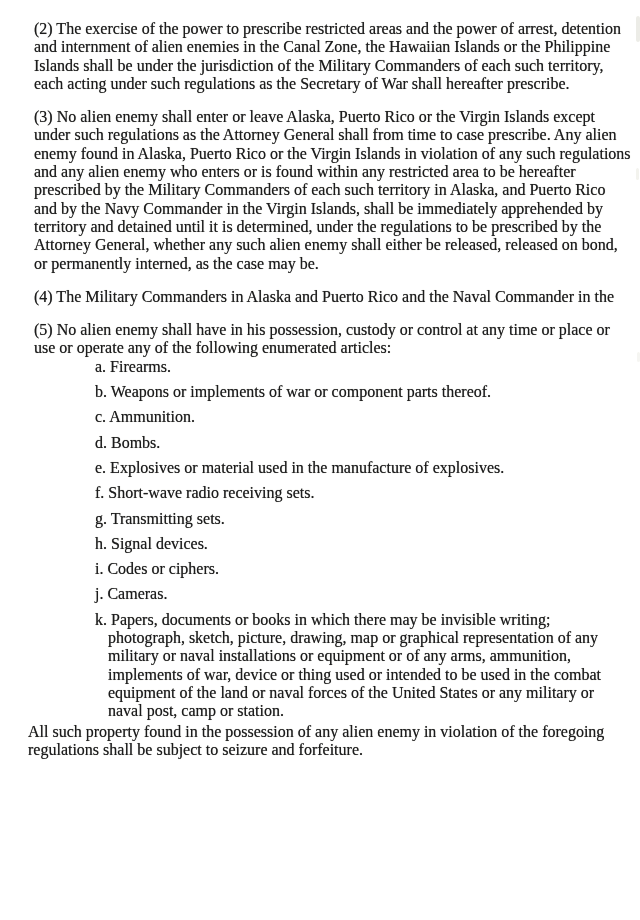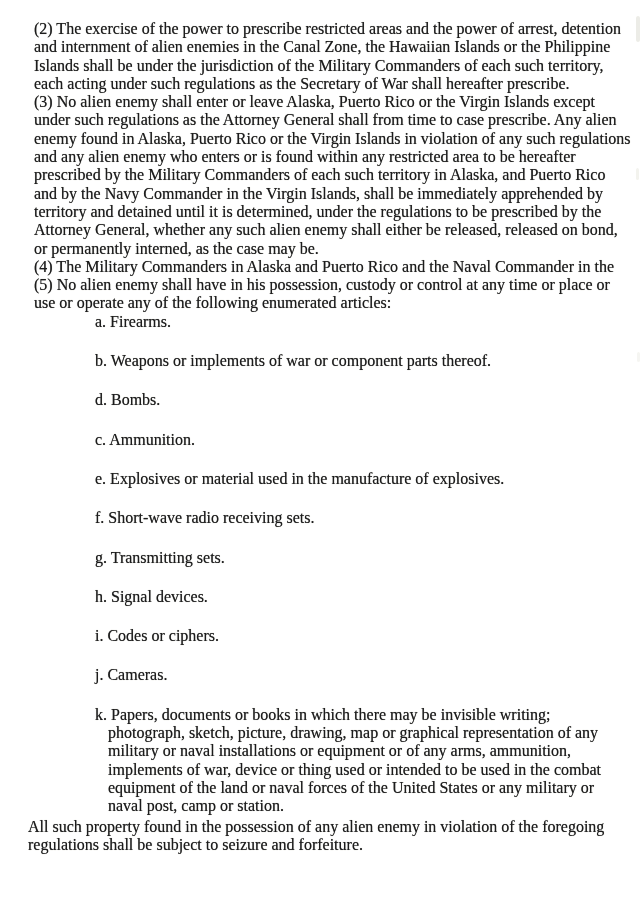--- a/index.html
+++ b/index.html
@@ -19,24 +19,24 @@
     font-family: "Liberation Serif", serif;
     font-size: 16px;
     line-height: 18.3px;
     color: #1f1f1f;
     filter: blur(0.2px) contrast(1.03);
   }
   .line {
     white-space: nowrap;
     text-shadow: 0 0.2px 0.7px rgba(30, 30, 30, 0.7);
   }
-  .block.para { }
+  .block.para { margin-top: 15px; }
   .block.para.first { margin-top: 0; }
   .block.item {
-    margin-top: 21px;
+    margin-top: 7px;
     margin-left: 61px;
   }
   .block.item.item-first { margin-top: 0; }
   .block.item-k .line + .line { padding-left: 13px; }
   .block.closing {
     margin-top: 2px;
     margin-left: -6px;
   }
   .artifact {
     position: absolute;
@@ -81,25 +81,25 @@
 
   <div class="block item item-first">
       <div class="line">a. Firearms.</div>
     </div>
 
   <div class="block item">
       <div class="line">b. Weapons or implements of war or component parts thereof.</div>
     </div>
 
   <div class="block item">
-      <div class="line">d. Bombs.</div>
+      <div class="line">c. Ammunition.</div>
     </div>
 
   <div class="block item">
-      <div class="line">c. Ammunition.</div>
+      <div class="line">d. Bombs.</div>
     </div>
 
   <div class="block item">
       <div class="line">e. Explosives or material used in the manufacture of explosives.</div>
     </div>
 
   <div class="block item">
       <div class="line">f. Short-wave radio receiving sets.</div>
     </div>
 

